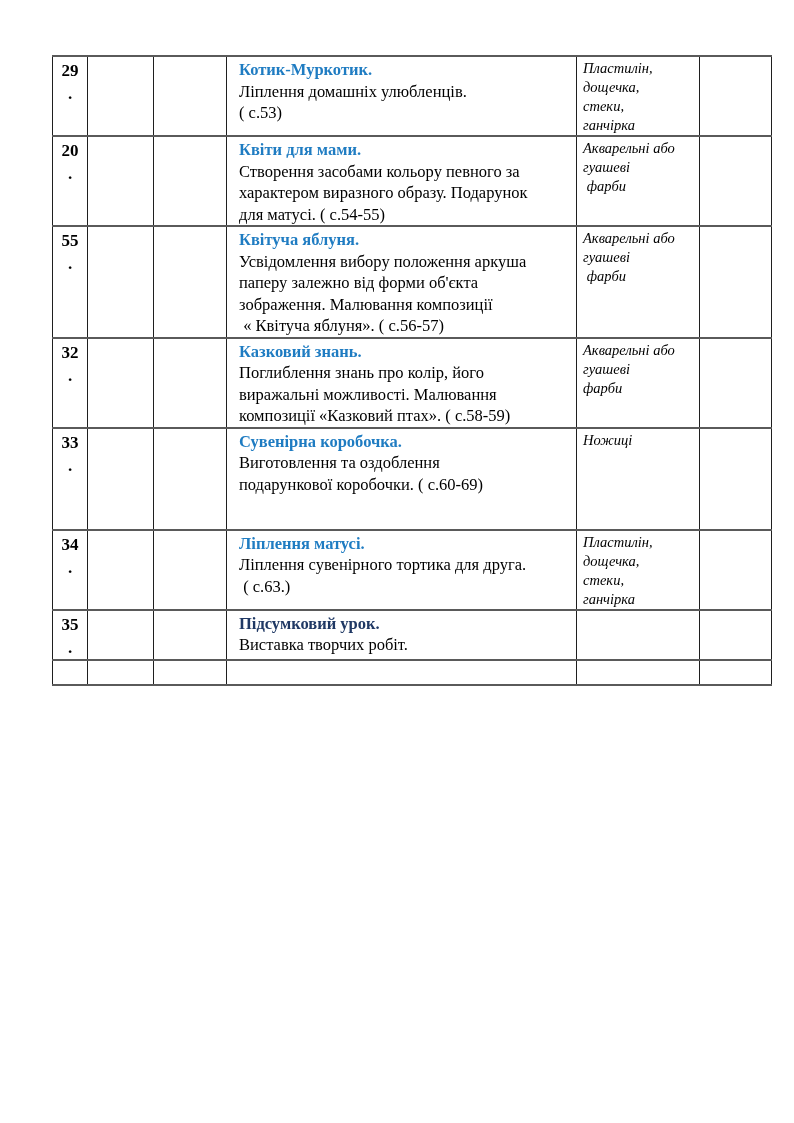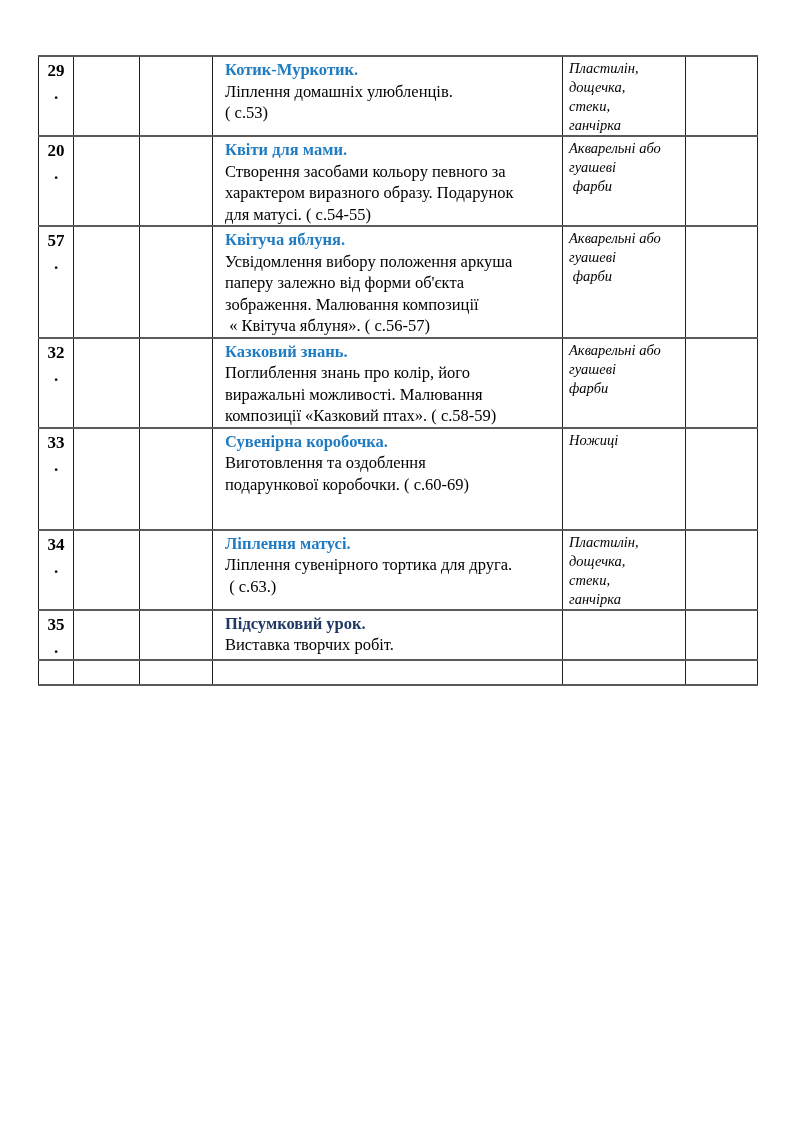--- a/index.html
+++ b/index.html
@@ -20,21 +20,21 @@
     overflow: hidden;
   }
   .page {
     position: relative;
     width: 794px;
     height: 1123px;
     background: var(--background);
   }
   table.lesson-table {
     position: absolute;
-    left: 38px;
+    left: 52px;
     top: 55px;
     width: 719px;
     border-collapse: collapse;
     table-layout: fixed;
   }
   td {
     vertical-align: top;
     border-left: 1px solid var(--border-v);
     border-right: 1px solid var(--border-v);
     border-top: 2px solid var(--border-h);
@@ -122,21 +122,21 @@
 для матусі. ( с.54-55)</span>
         </td>
         <td class="materials-cell">Акварельні або
 гуашеві
  фарби</td>
         <td></td>
       </tr>
 
       <tr style="height:111px">
         <td class="num-cell">
-          <div>57</div>
+          <div>55</div>
           <div>.</div>
         </td>
         <td></td>
         <td></td>
         <td class="content-cell">
           <span class="lesson-title">Квітуча яблуня.</span>
           <span class="lesson-desc">Усвідомлення вибору положення аркуша
 паперу залежно від форми об'єкта
 зображення. Малювання композиції
  « Квітуча яблуня». ( с.56-57)</span>

